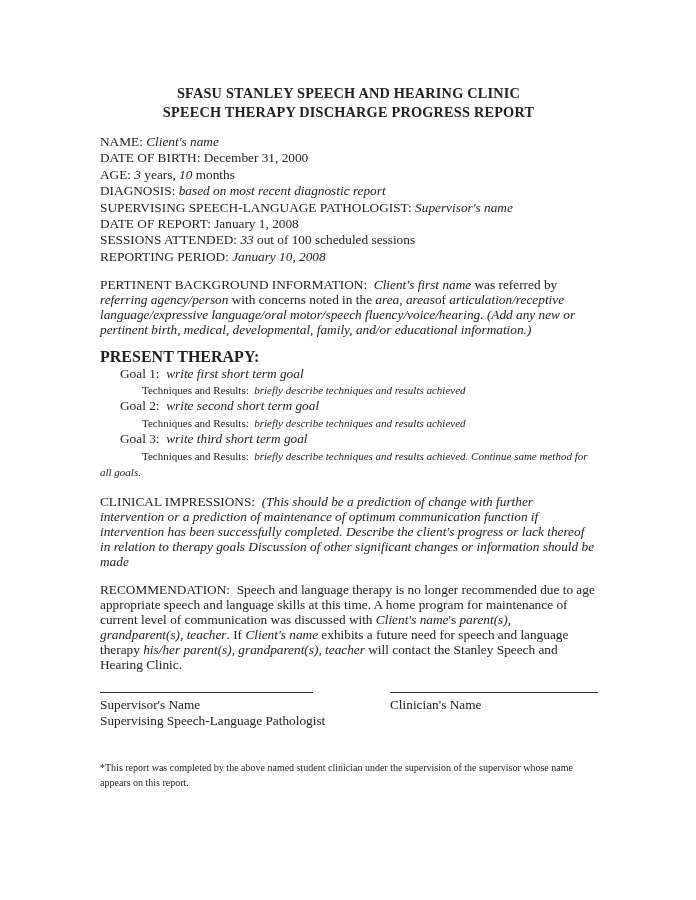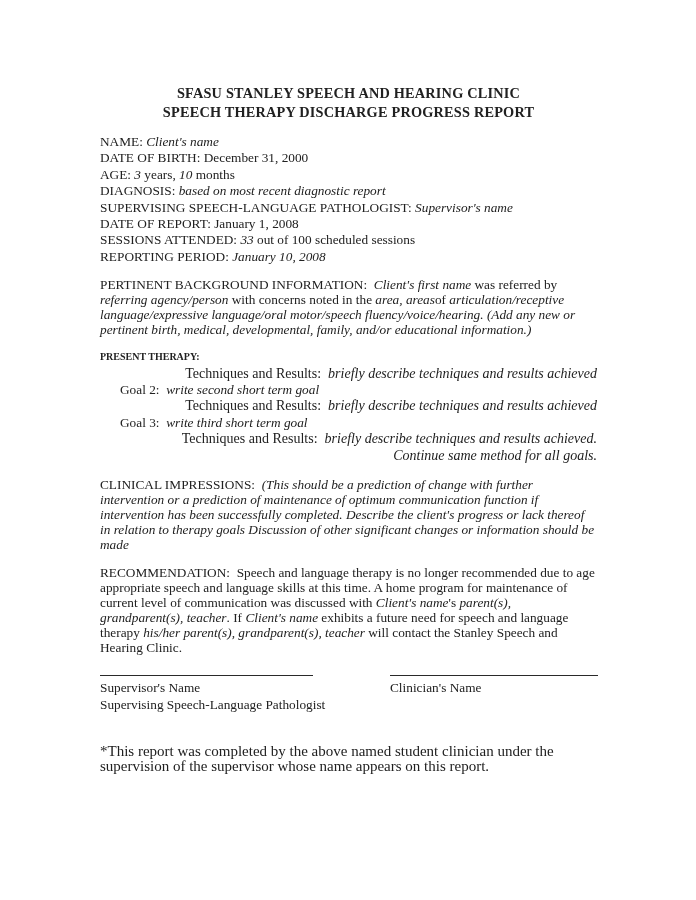--- a/index.html
+++ b/index.html
@@ -38,52 +38,51 @@
   .lbl { font-weight: normal; }
   .it { font-style: italic; }
   .para {
     font-size: 13.3px;
     line-height: 15px;
     margin-top: 12px;
   }
   .therapy { margin-top: 12px; }
   .heading {
     font-weight: bold;
-    font-size: 10px;
+    font-size: 16px;
     line-height: 16.4px;
   }
   .goal {
     font-size: 13.3px;
     line-height: 16.4px;
     text-indent: 20px;
   }
   .tr-line {
-    font-size: 14px;
+    font-size: 11px;
     line-height: 16.4px;
     text-indent: 42px;
-    text-align: right;
   }
   .clinical, .recommendation { margin-top: 13px; }
   .sigrow {
     display: flex;
     margin-top: 20px;
   }
   .sigcol { font-size: 13.3px; line-height: 16.4px; }
   .sigcol.left { width: 290px; }
   .sigcol.right { width: 207px; }
   .sigline {
     height: 0;
     border-bottom: 1.2px solid #2a2a2a;
     margin-bottom: 4px;
   }
   .sigcol.left .sigline { width: 213px; }
   .sigcol.right .sigline { width: 208px; }
   .footnote {
     margin-top: 31px;
-    font-size: 15px;
+    font-size: 10px;
     line-height: 15px;
     width: 484px;
   }
 </style>
 </head>
 <body>
 
 <div class="page">
 
   <div class="title">
@@ -100,20 +99,21 @@
     <p class="row"><span class="lbl">DATE OF REPORT:</span> <span><span style="">January 1, 2008</span></span></p>
     <p class="row"><span class="lbl">SESSIONS ATTENDED:</span> <span><span style="font-style: italic;">33</span><span> out of </span><span style="">100</span><span> scheduled sessions</span></span></p>
     <p class="row"><span class="lbl">REPORTING PERIOD:</span> <span><span style="font-style: italic;">January 10, 2008</span></span></p>
   </div>
 
   <p class="para"><span class="lbl">PERTINENT BACKGROUND INFORMATION:</span>&nbsp; <span><span style="font-style: italic;">Client's first name</span><span> was referred by </span><span style="font-style: italic;">referring agency/person</span><span> with concerns noted in the </span><span style="font-style: italic;">area, areas</span><span>of </span><span style="font-style: italic;">articulation/receptive language/expressive language/oral motor/speech fluency/voice/hearing.</span><span>  </span><span style="font-style: italic;">(Add any new or pertinent birth, medical, developmental, family, and/or educational information.)</span></span></p>
 
   <div class="therapy">
     <p class="heading">PRESENT THERAPY:</p>
 
+    <p class="goal"><span class="lbl">Goal 1:</span>&nbsp; <span class="it">write first short term goal</span></p>
     <p class="tr-line"><span class="lbl">Techniques and Results:</span>&nbsp; <span class="it">briefly describe techniques and results achieved</span></p>
 
     <p class="goal"><span class="lbl">Goal 2:</span>&nbsp; <span class="it">write second short term goal</span></p>
     <p class="tr-line"><span class="lbl">Techniques and Results:</span>&nbsp; <span class="it">briefly describe techniques and results achieved</span></p>
 
     <p class="goal"><span class="lbl">Goal 3:</span>&nbsp; <span class="it">write third short term goal</span></p>
     <p class="tr-line"><span class="lbl">Techniques and Results:</span>&nbsp; <span class="it">briefly describe techniques and results achieved.  Continue same method for all goals.</span></p>
   </div>
 
   <p class="para clinical"><span class="lbl">CLINICAL IMPRESSIONS:</span>&nbsp; <span><span style="font-style: italic;">(This should be a prediction of change with further intervention or a prediction of maintenance of optimum communication function if intervention has been successfully completed.  Describe the client's progress or lack thereof in relation to therapy goals   Discussion of other significant changes or information should be made</span></span></p>

